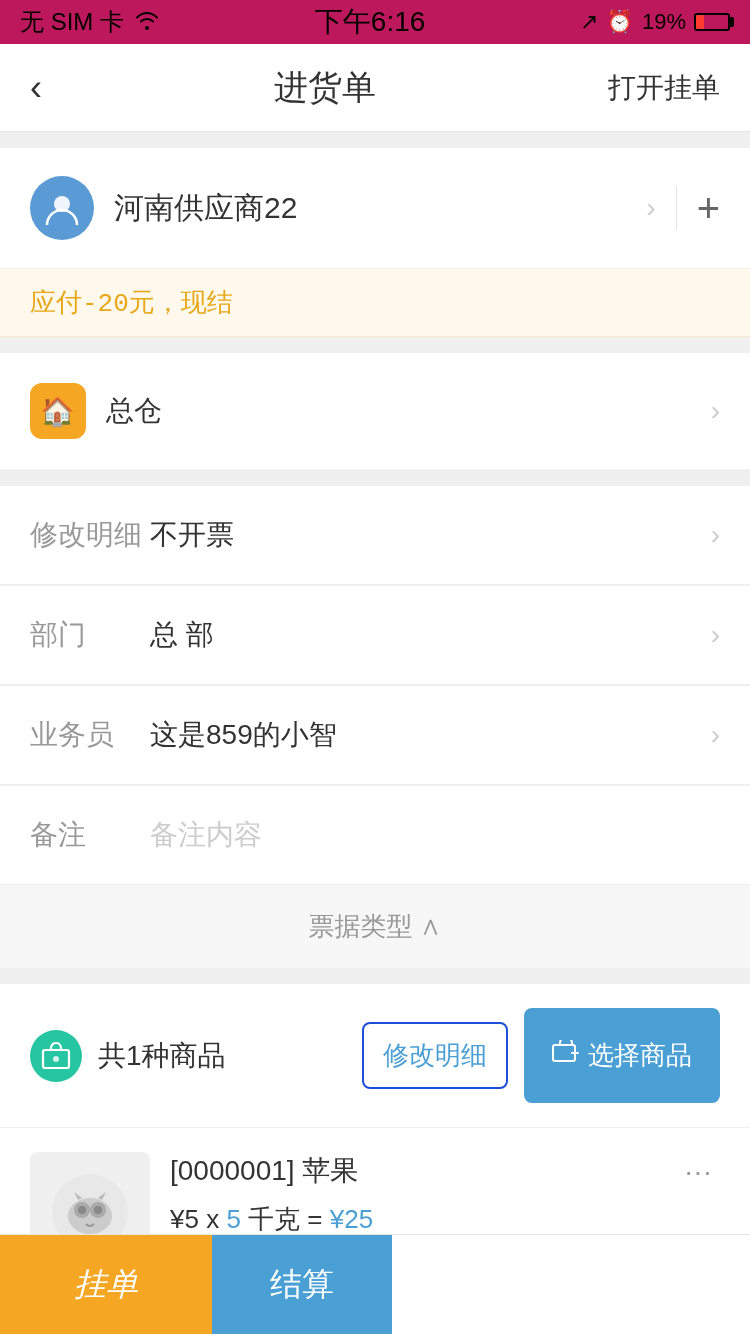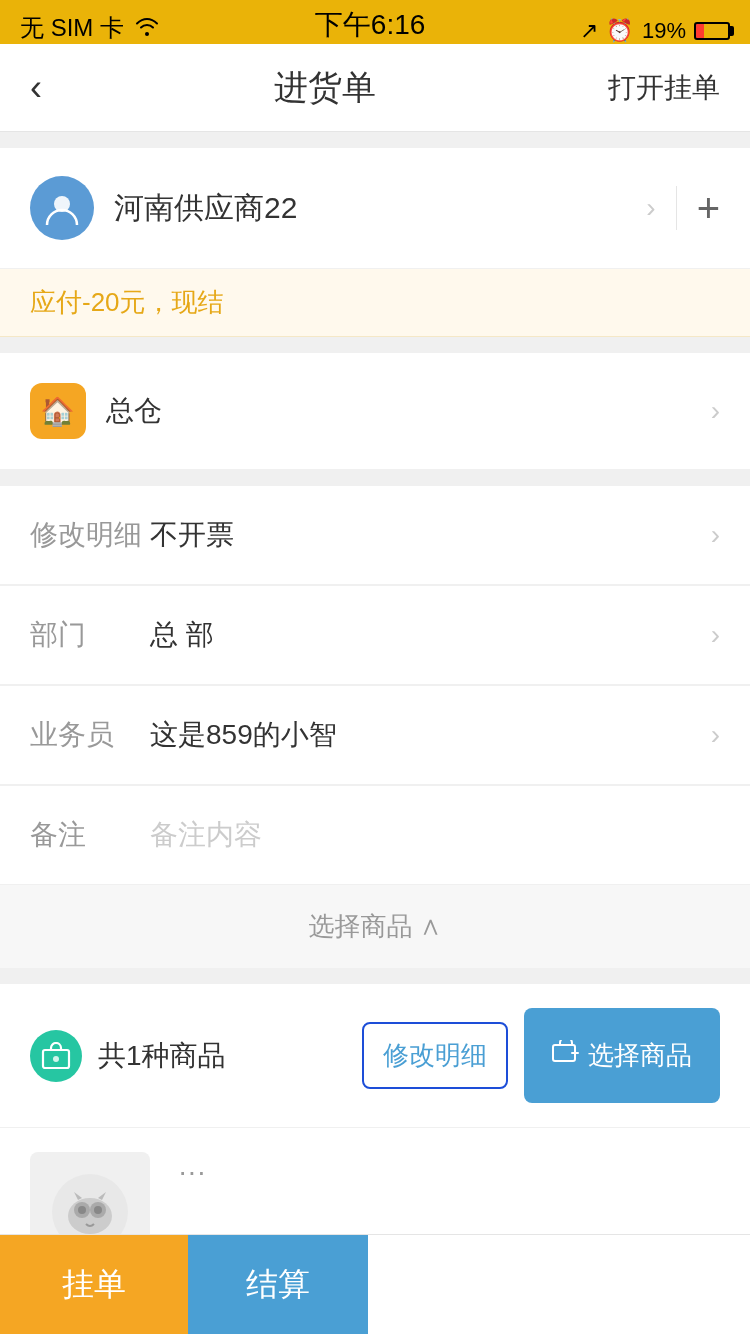--- a/index.html
+++ b/index.html
@@ -7,24 +7,24 @@
     body {
       font-family: -apple-system, "PingFang SC", "Helvetica Neue", Arial, sans-serif;
       background: #f0f0f0;
       width: 750px;
       min-height: 1334px;
       font-size: 28px;
       color: #333;
     }
     
     .status-bar {
-      background: #eab308;
+      background: #be185d;
       height: 44px;
       display: flex;
-      align-items: flex-end;
+      align-items: center;
       justify-content: space-between;
       padding: 0 20px;
       font-size: 24px;
       color: #000;
     }
     .status-left { display: flex; align-items: center; gap: 10px; }
     .status-center { font-size: 28px; font-weight: 500; }
     .status-right { display: flex; align-items: center; gap: 8px; font-size: 22px; }
     .battery-icon {
       display: inline-block;
@@ -116,20 +116,21 @@
       color: #666;
       cursor: pointer;
     }
     
     .notice-bar {
       background: #fff9ed;
       padding: 16px 30px;
       font-size: 26px;
       color: #e6a817;
       border-bottom: 1px solid #f5e8c7;
+      font-family: Liberation Mono, monospace;
     }
     
     .row-item {
       display: flex;
       align-items: center;
       padding: 30px;
       background: #fff;
       border-bottom: 1px solid #f0f0f0;
       cursor: pointer;
     }
@@ -289,23 +290,24 @@
     .total-count {
       font-size: 22px;
       color: #999;
       margin-top: 4px;
     }
     .btn-hang {
       background: #f5a623;
       color: #fff;
       border: none;
       height: 100px;
-      width: 188px;
+      width: 212px;
       font-size: 32px;
       cursor: pointer;
+      font-style: italic;
     }
     .btn-checkout {
       background: #4a9fd4;
       color: #fff;
       border: none;
       height: 100px;
       width: 180px;
       font-size: 32px;
       cursor: pointer;
     }
@@ -400,21 +402,21 @@
       <span class="chevron-right">›</span>
     </div>
     <div class="divider"></div>
     <div class="row-item">
       <span class="row-label">备注</span>
       <span class="row-value placeholder">备注内容</span>
     </div>
   </div>
 
   <div class="collapse-row">
-    <span>选择商品 ∧</span>
+    <span>票据类型 ∧</span>
   </div>
 
   <div class="section">
     <div class="product-header">
       <div class="product-icon">
         <svg width="30" height="28" viewBox="0 0 30 28" fill="none">
           <rect x="2" y="8" width="26" height="18" rx="2" stroke="#fff" stroke-width="2.2" fill="none"></rect>
           <path d="M10 8V6a5 5 0 0 1 10 0v2" stroke="#fff" stroke-width="2.2" fill="none"></path>
           <circle cx="15" cy="17" r="3" fill="#fff" opacity="0.8"></circle>
         </svg>
@@ -444,20 +446,35 @@
           <ellipse cx="40" cy="44" rx="22" ry="18" fill="#ccc"></ellipse>
           <circle cx="32" cy="38" r="8" fill="#aaa"></circle>
           <circle cx="48" cy="38" r="8" fill="#aaa"></circle>
           <circle cx="32" cy="38" r="4" fill="#888"></circle>
           <circle cx="48" cy="38" r="4" fill="#888"></circle>
           <path d="M36 52 Q40 56 44 52" stroke="#999" stroke-width="2" fill="none"></path>
           <path d="M28 28 L24 20 L32 26" fill="#bbb"></path>
           <path d="M52 28 L56 20 L48 26" fill="#bbb"></path>
         </svg>
       </div>
+      <div class="product-info">
+        <div class="product-name">
+          <span>[0000001]</span>
+          <span> </span>
+          <span>苹果</span>
+        </div>
+        <div class="product-price">
+          <span>¥5</span>
+          <span> x </span>
+          <span class="highlight">5</span>
+          <span>千克</span>
+          <span> = </span>
+          <span class="highlight">¥25</span>
+        </div>
+      </div>
       <span class="more-btn">···</span>
     </div>
   </div>
 
 </div>
 
 <div class="bottom-bar">
   <button class="btn-hang">
     <span>挂单</span>
   </button>

